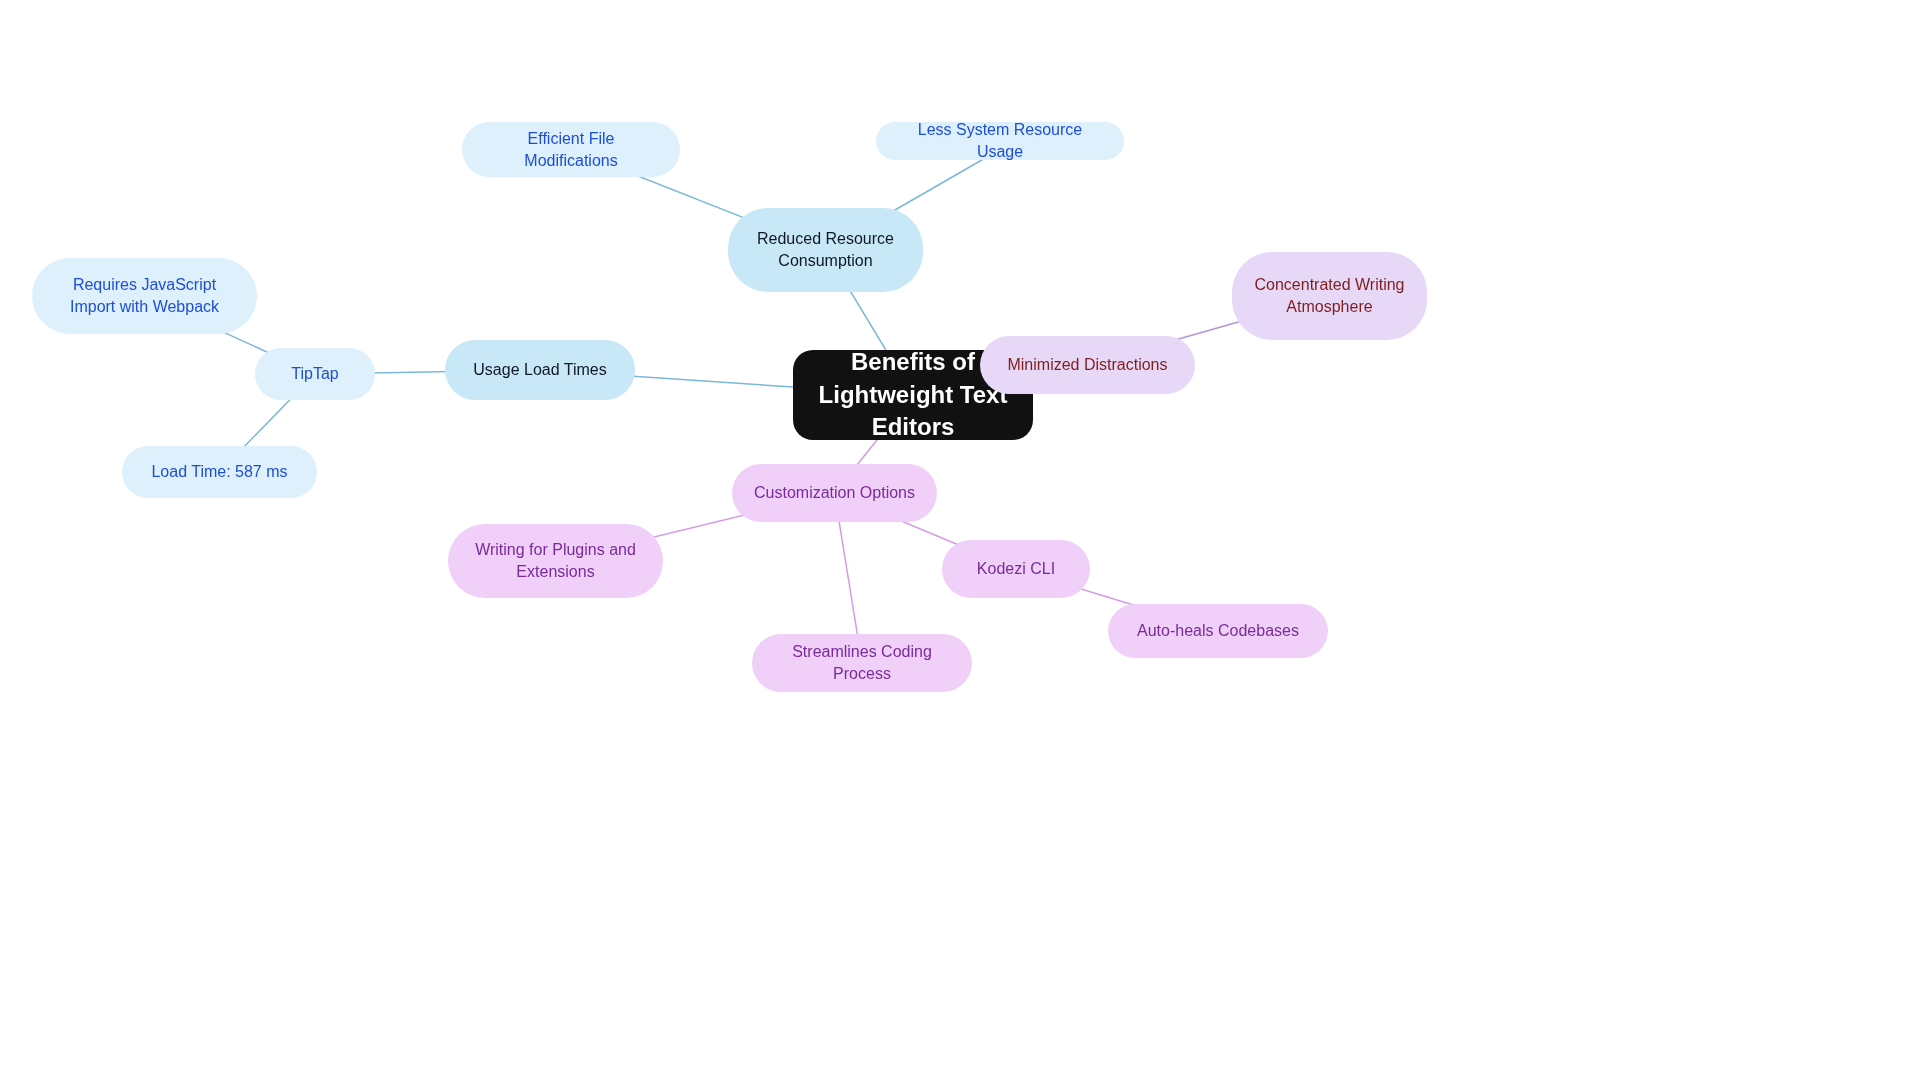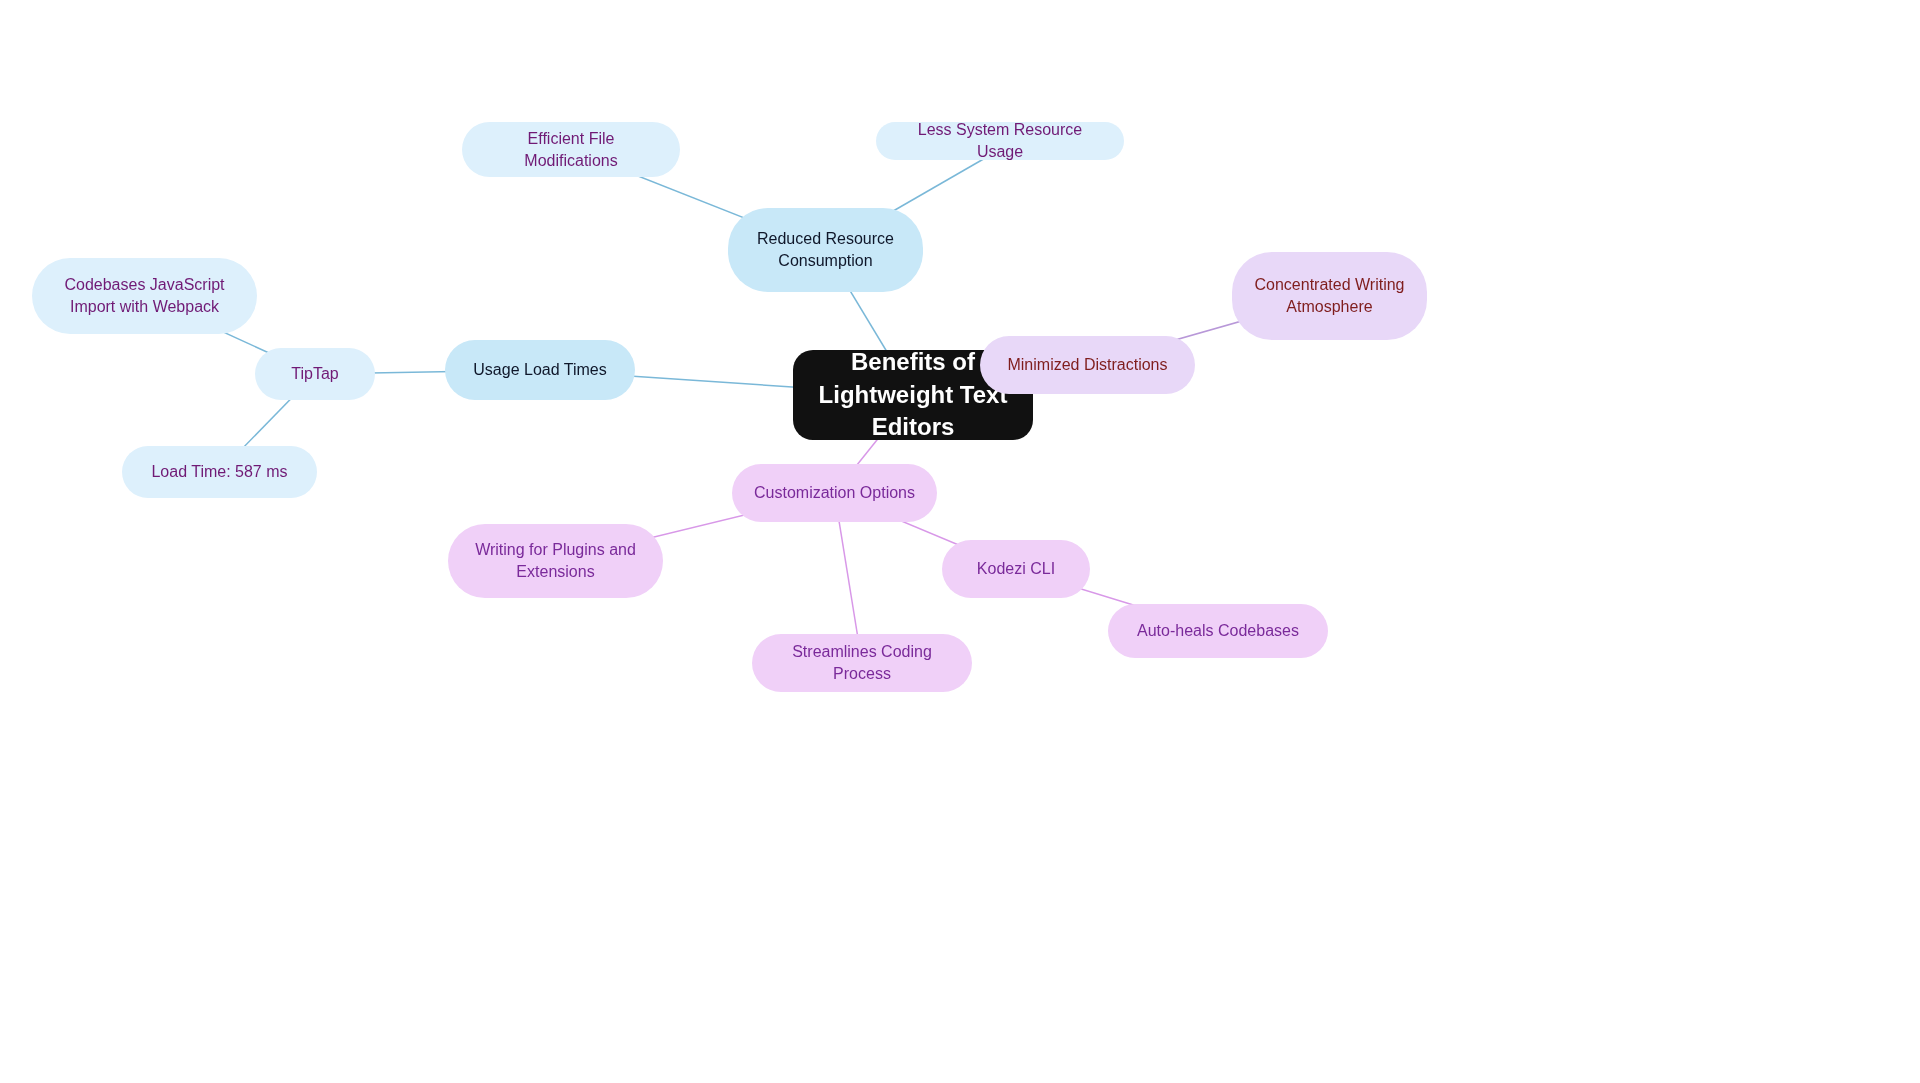--- a/index.html
+++ b/index.html
@@ -46,21 +46,21 @@
     }
 
     .node-blue {
       background: #c8e8f8;
       color: #0f172a;
       border: none;
     }
 
     .node-blue-light {
       background: #ddf0fc;
-      color: #701a75;
+      color: #1d4ed8;
       border: none;
     }
 
     .node-purple {
       background: #e8d8f8;
       color: #7f1d1d;
       border: none;
     }
 
     .node-pink {
@@ -95,21 +95,21 @@
 
 <div class="node node-blue" id="node-faster-load" style="left:445px; top:340px; width:190px; height:60px;">
   <span>Usage Load Times</span>
 </div>
 
 <div class="node node-blue-light" id="node-tiptap" style="left:255px; top:348px; width:120px; height:52px;">
   <span>TipTap</span>
 </div>
 
 <div class="node node-blue-light" id="node-requires-js" style="left:32px; top:258px; width:225px; height:76px;">
-  <span>Codebases JavaScript Import with Webpack</span>
+  <span>Requires JavaScript Import with Webpack</span>
 </div>
 
 <div class="node node-blue-light" id="node-load-time" style="left:122px; top:446px; width:195px; height:52px;">
   <span>Load Time: 587 ms</span>
 </div>
 
 <div class="node node-blue" id="node-reduced" style="left:728px; top:208px; width:195px; height:84px;">
   <span>Reduced Resource Consumption</span>
 </div>
 

